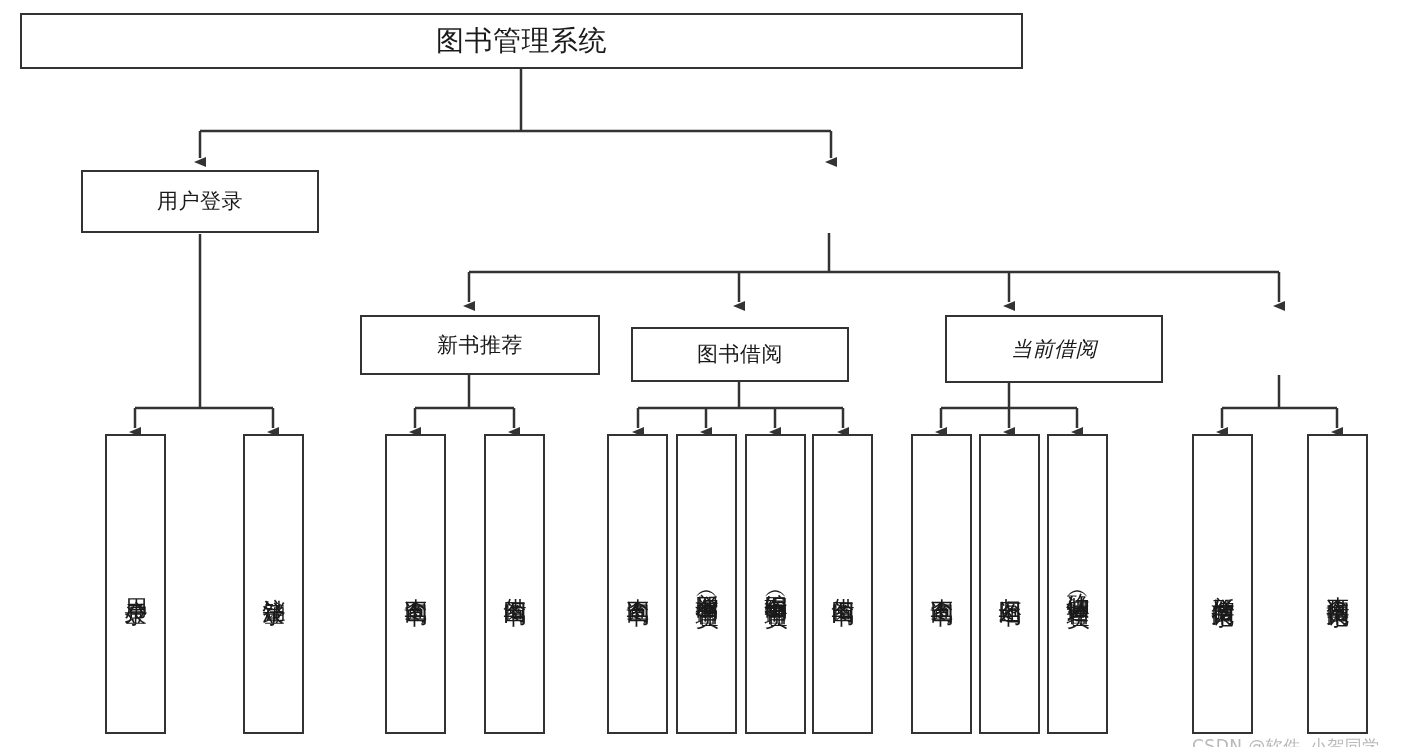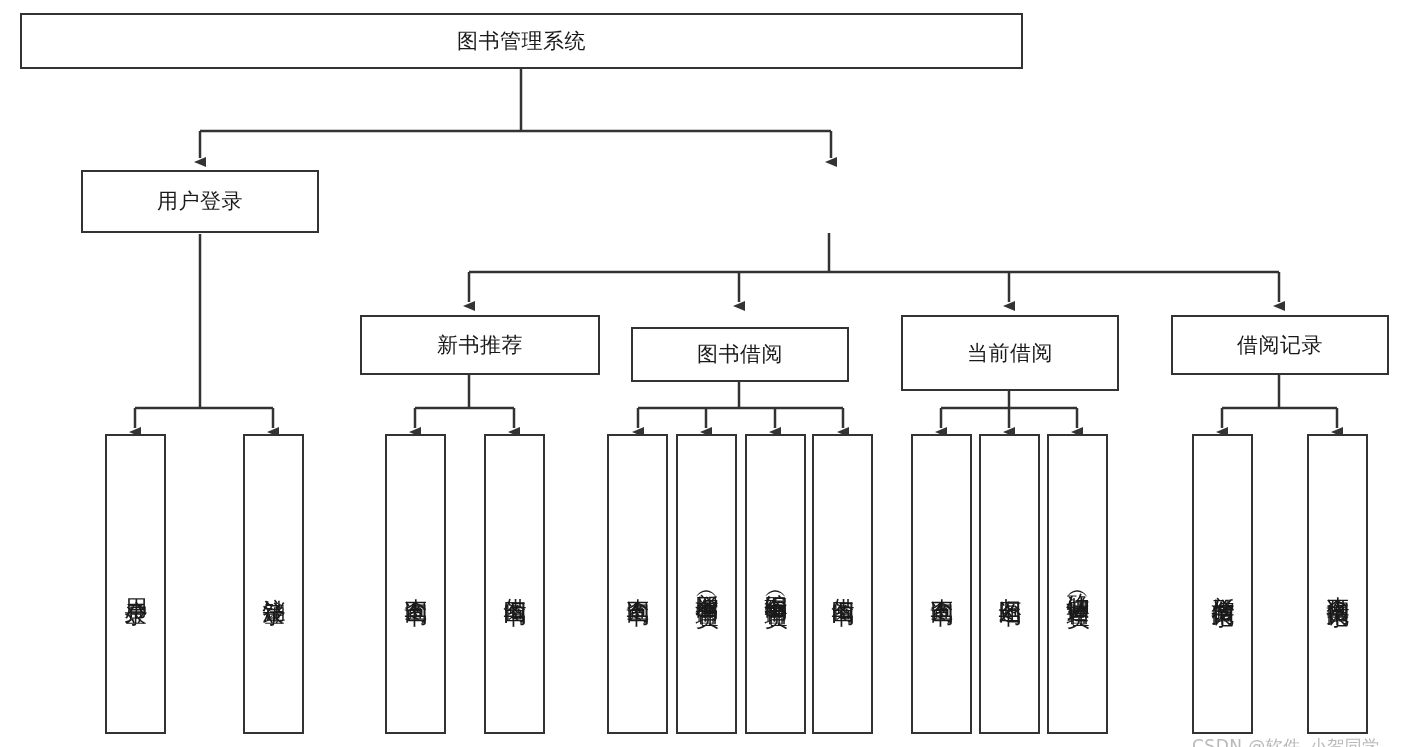--- a/index.html
+++ b/index.html
@@ -34,21 +34,21 @@
     display: block;
     text-align: center;
     line-height: 1.0;
     white-space: nowrap;
   }
   
   .node.horiz .lbl {
     font-size: 21px;
     letter-spacing: 0.5px;
   }
-  .node.root .lbl { font-size: 21px; }
+  .node.root .lbl { font-size: 28px; }
   
   .node.vert {
     align-items: center;
     justify-content: center;
     padding: 4px 0;
   }
   .node.vert .lbl {
     writing-mode: vertical-rl;
     text-orientation: upright;
     font-size: 23px;
@@ -127,25 +127,22 @@
   <div class="node horiz" style="left:81px; top:170px; width:238px; height:63px;">
     <span class="lbl">用户登录</span>
   </div>
 
   <div class="node horiz" style="left:360px; top:315px; width:240px; height:60px;">
     <span class="lbl">新书推荐</span>
   </div>
   <div class="node horiz" style="left:631px; top:327px; width:218px; height:55px;">
     <span class="lbl">图书借阅</span>
   </div>
-  <div class="node horiz" style="left:901px; top:315px; width:218px; height:76px;">
+  <div class="node horiz" style="left:945px; top:315px; width:218px; height:68px;font-style:italic;">
     <span class="lbl">当前借阅</span>
-  </div>
-  <div class="node horiz" style="left:1171px; top:315px; width:218px; height:60px;">
-    <span class="lbl">借阅记录</span>
   </div>
 
   <div class="node vert" style="left:105px; top:434px; width:61px; height:300px;">
     <span class="lbl">用户登录</span>
   </div>
   <div class="node vert" style="left:243px; top:434px; width:61px; height:300px;">
     <span class="lbl">注销登录</span>
   </div>
 
   <div class="node vert" style="left:385px; top:434px; width:61px; height:300px;">

